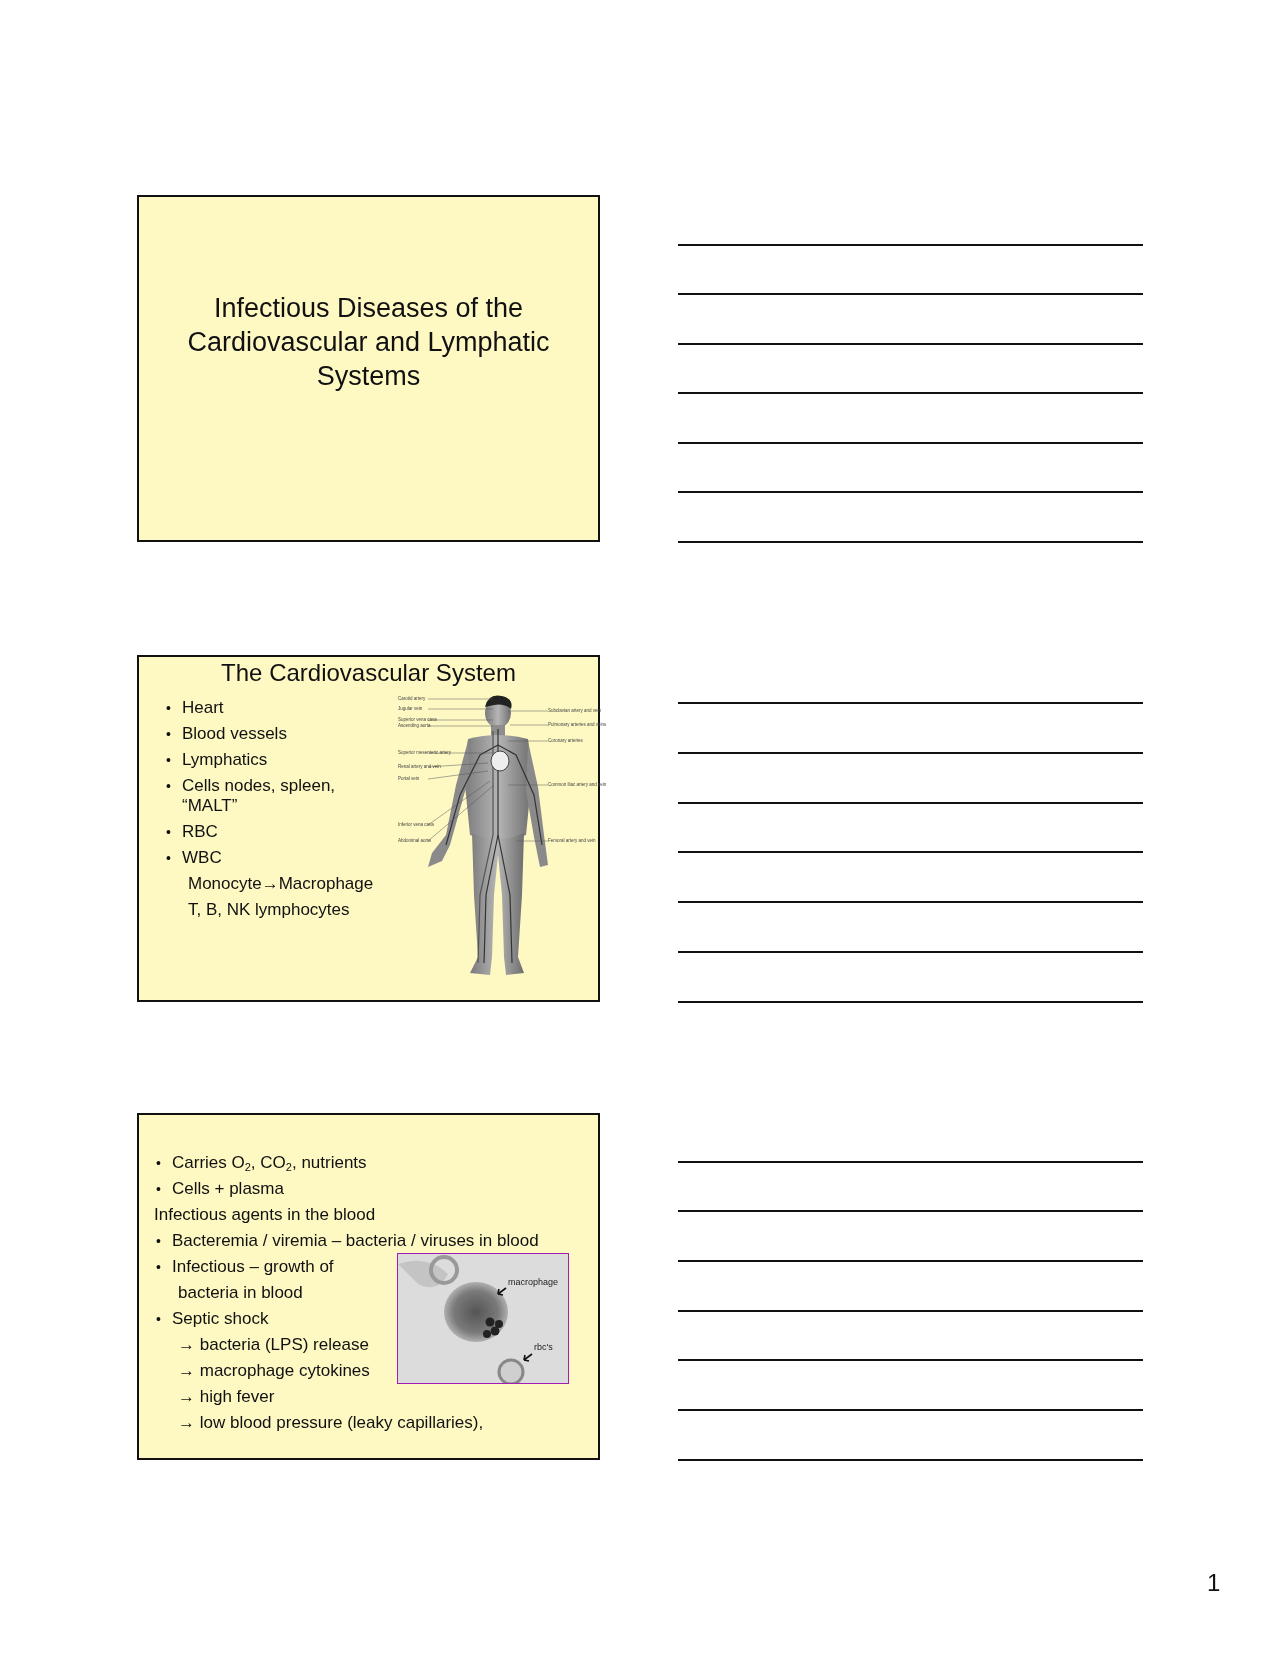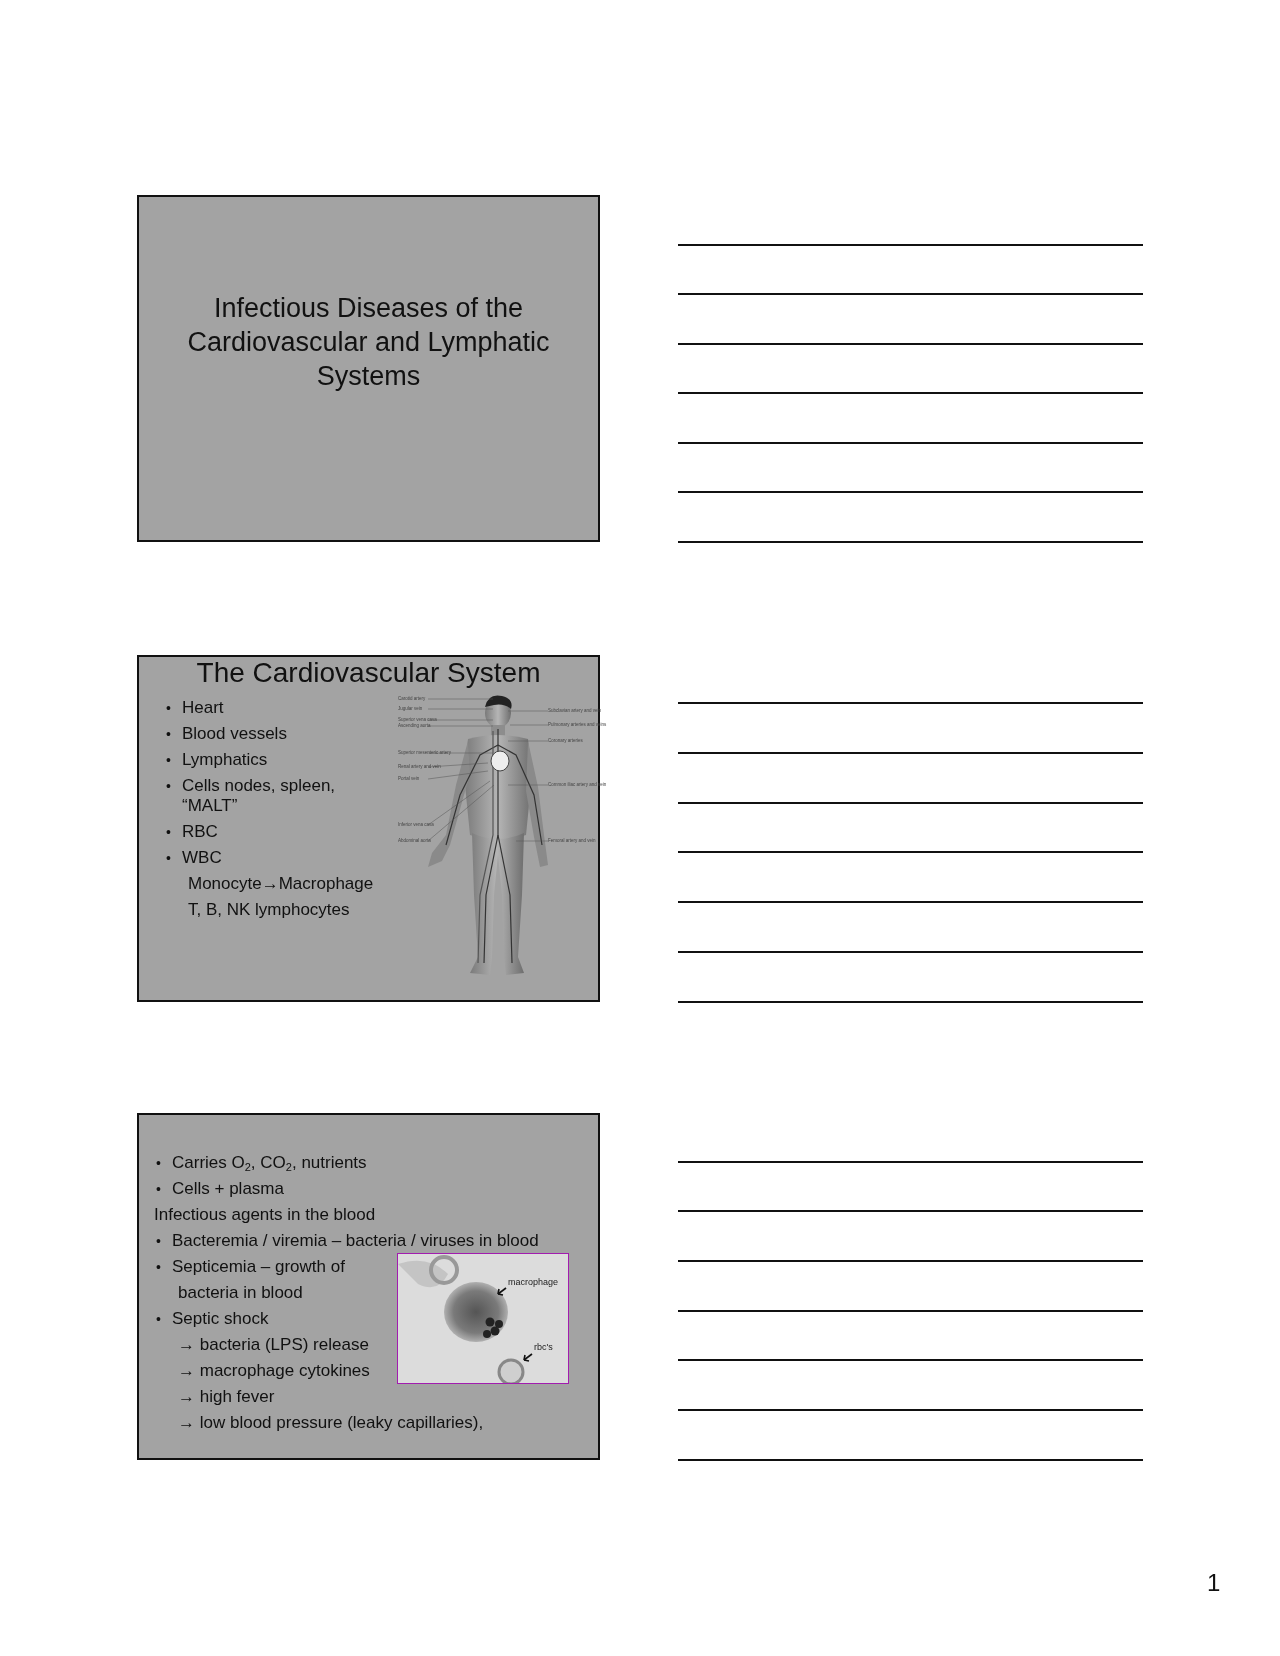--- a/index.html
+++ b/index.html
@@ -2,33 +2,33 @@
 <html><head>
   <meta charset="utf-8">
   <style>
     html, body { margin: 0; padding: 0; }
     body {
       width: 1280px; height: 1656px; position: relative; background: #ffffff;
       font-family: "Liberation Sans", sans-serif; color: #111; overflow: hidden;
     }
     .slide {
       position: absolute; left: 137px; width: 459px; height: 343px;
-      border: 2px solid #111; background: #a3a3a3; box-sizing: content-box;
+      border: 2px solid #111; background: #fef9c3; box-sizing: content-box;
     }
     .slide1 { top: 195px; }
     .slide2 { top: 655px; }
     .slide3 { top: 1113px; }
 
     .title-main {
       position: absolute; left: 0; right: 0; top: 94px;
       text-align: center; font-size: 27px; line-height: 34px;
     }
     .slide-title {
       position: absolute; left: 0; right: 0; text-align: center;
-      font-size: 28px; line-height: 32px;
+      font-size: 24px; line-height: 32px;
     }
     .slide2 .slide-title { top: 0px; }
     .slide3 .slide-title { top: 0px; left: -30px; }
 
     ul.bullets { list-style: none; margin: 0; padding: 0; position: absolute; }
     ul.bullets li { position: relative; font-size: 17px; line-height: 20px; }
     ul.bullets li.b { padding-left: 18px; }
     ul.bullets li.b::before {
       content: "\2022"; position: absolute; left: 2px; top: 0; font-size: 14px;
     }
@@ -160,21 +160,21 @@
 </div>
 
 <div class="slide slide3">
   <ul class="bullets">
     <li class="b">
       <span>Carries O</span><sub>2</sub><span>, CO</span><sub>2</sub><span>, nutrients</span>
     </li>
     <li class="b">Cells + plasma</li>
     <li class="plain">Infectious agents in the blood</li>
     <li class="b">Bacteremia / viremia – bacteria / viruses in blood</li>
-    <li class="b">Septicemia – growth of</li>
+    <li class="b">Infectious – growth of</li>
     <li class="cont">bacteria in blood</li>
     <li class="b">Septic shock</li>
     <li class="arrow">→ bacteria (LPS) release</li>
     <li class="arrow">→ macrophage cytokines</li>
     <li class="arrow">→ high fever</li>
     <li class="arrow">→ low blood pressure (leaky capillaries),</li>
   </ul>
 
   <div class="micrograph">
     <svg width="170" height="129" viewBox="0 0 170 129" xmlns="http://www.w3.org/2000/svg">

